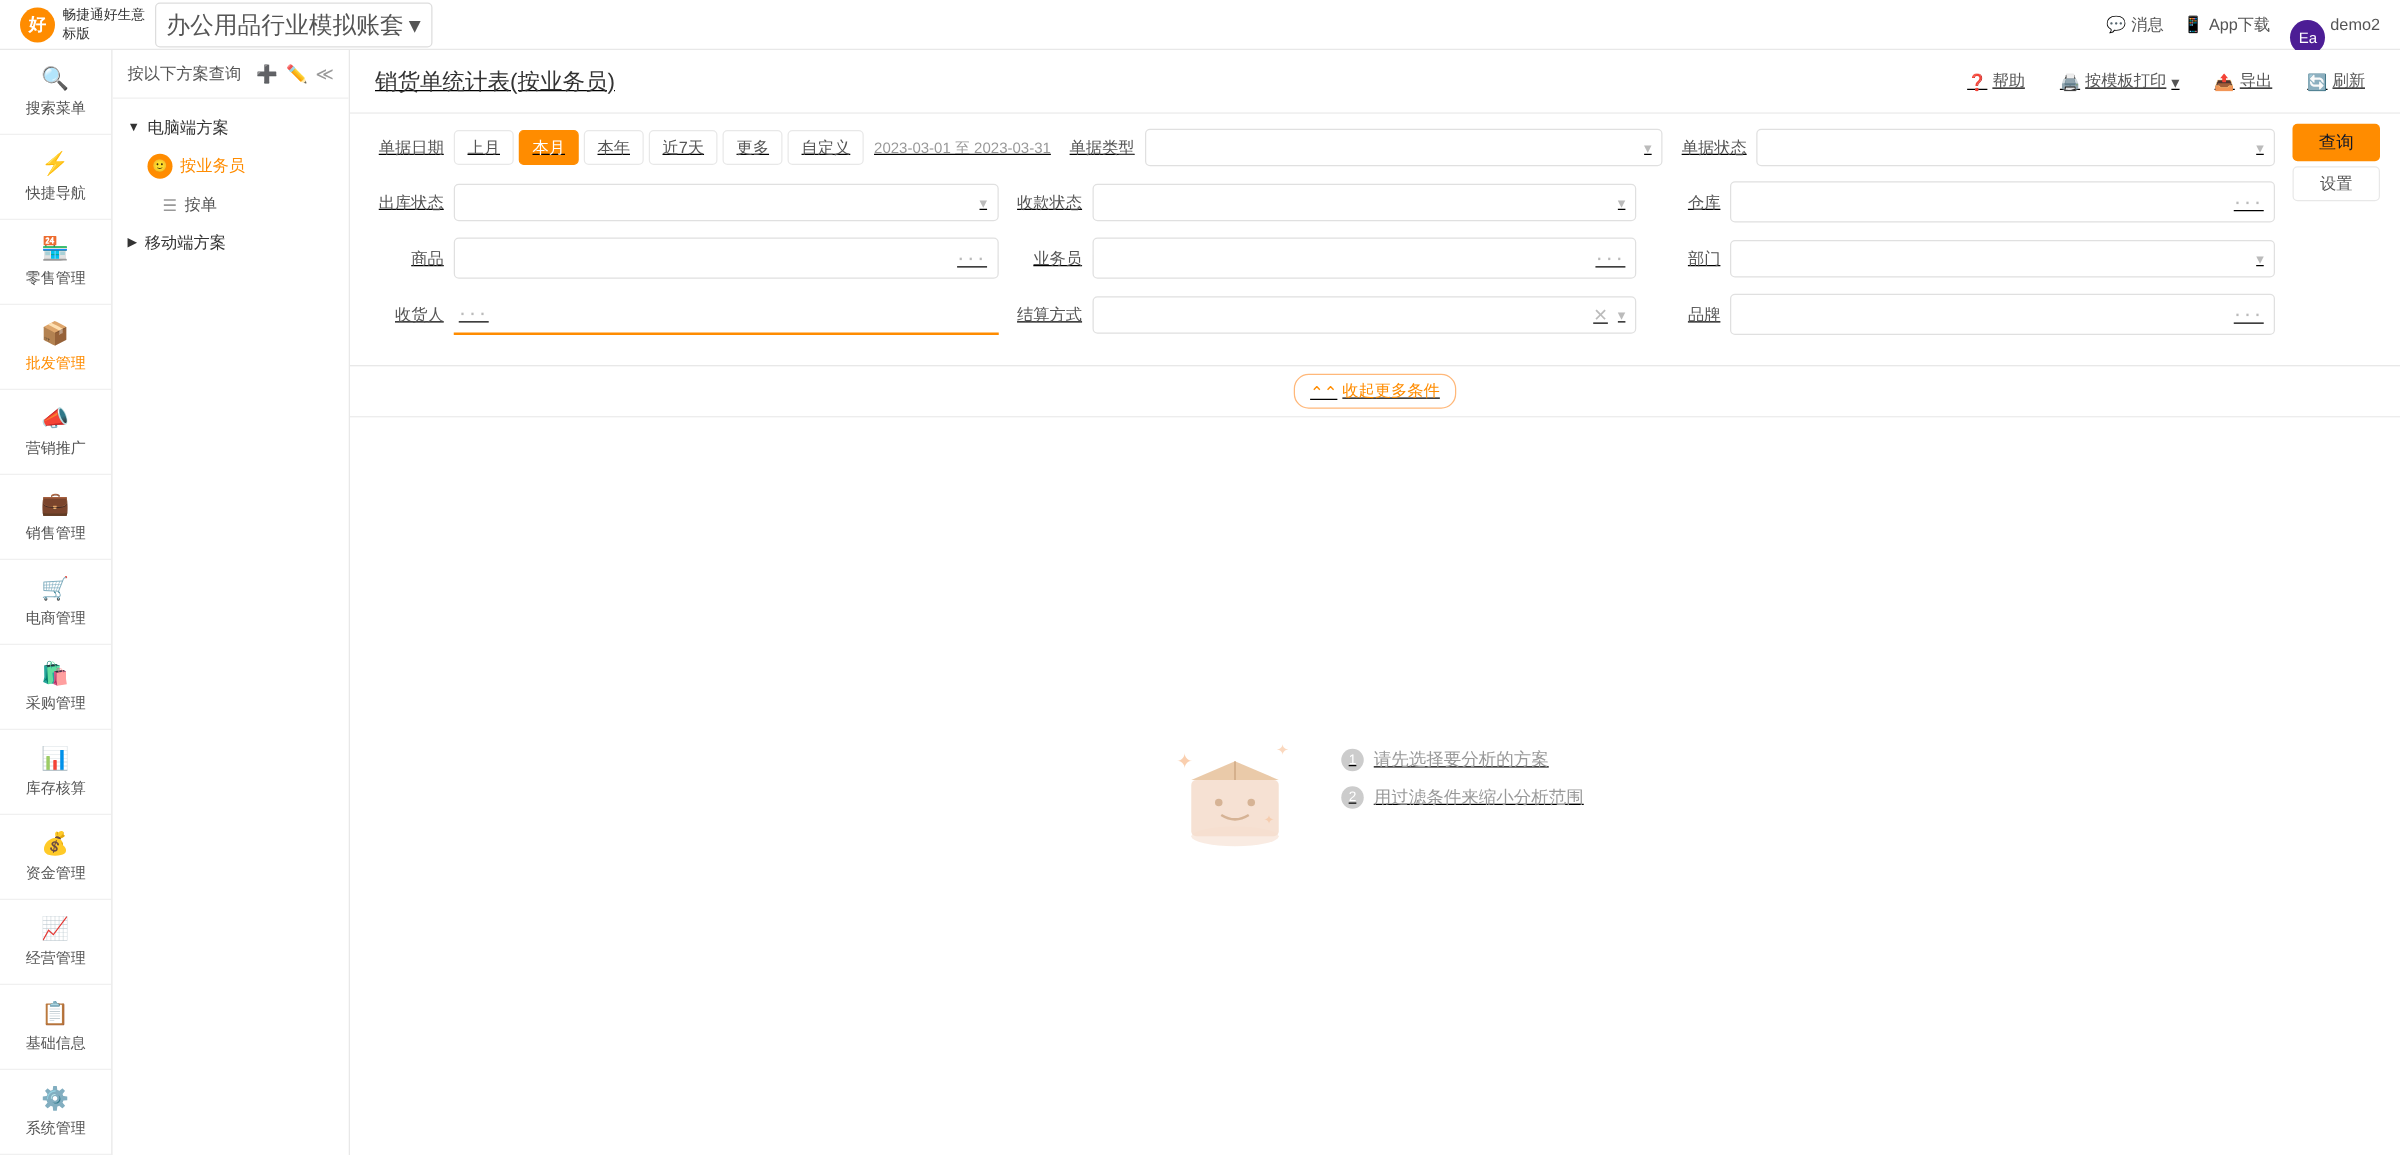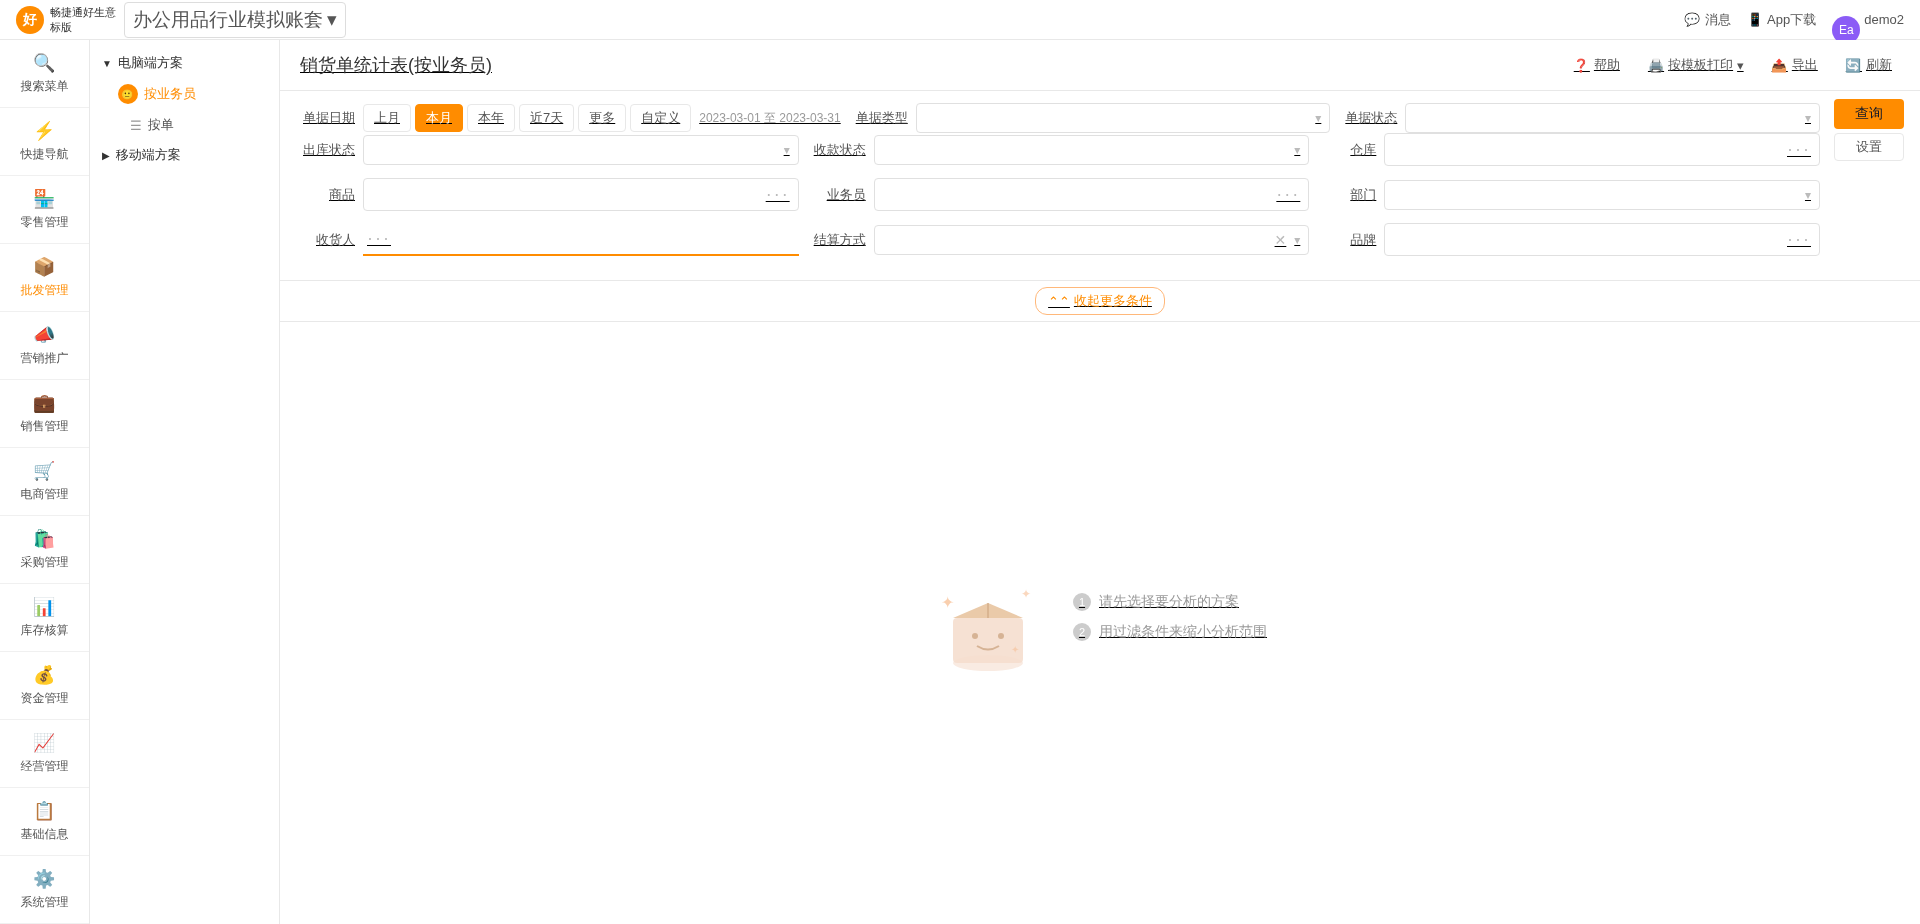--- a/index.html
+++ b/index.html
@@ -15,21 +15,21 @@
       border-bottom: 1px solid #e8e8e8;
       justify-content: space-between;
       flex-shrink: 0;
     }
     .top-header-left { display: flex; align-items: center; gap: 8px; }
     .logo-area { display: flex; align-items: center; gap: 6px; }
     .logo-icon { width: 28px; height: 28px; background: #ff8c00; border-radius: 50%; display: flex; align-items: center; justify-content: center; color: white; font-size: 14px; font-weight: bold; }
     .logo-text { font-size: 11px; color: #333; line-height: 1.3; }
     .top-header-right { display: flex; align-items: center; gap: 16px; }
     .header-action { display: flex; align-items: center; gap: 4px; color: #555; font-size: 13px; cursor: pointer; }
-    .user-avatar { width: 28px; height: 28px; background: #8b5cf6; border-radius: 50%; display: flex; align-items: center; justify-content: center; color: white; font-size: 12px; margin-top: 21px; }
+    .user-avatar { width: 28px; height: 28px; background: #4c1d95; border-radius: 50%; display: flex; align-items: center; justify-content: center; color: white; font-size: 12px; margin-top: 21px; }
     .app-selector { display: flex; align-items: center; gap: 4px; color: #555; font-size: 19px; cursor: pointer; padding: 4px 8px; border: 1px solid #ddd; border-radius: 4px; }
 
     
     .main-layout { display: flex; flex: 1; overflow: hidden; }
 
     
     .sidebar {
       width: 90px;
       background: #fff;
       border-right: 1px solid #e8e8e8;
@@ -409,20 +409,28 @@
     </div>
 
   </div>
 
   <div class="content-area">
 
 
     <div class="page-content">
 
       <div class="scheme-panel">
+        <div class="scheme-panel-header">
+          <span class="scheme-panel-title">按以下方案查询</span>
+          <div class="scheme-panel-actions">
+            <span class="scheme-icon-btn">➕</span>
+            <span class="scheme-icon-btn">✏️</span>
+            <span class="scheme-icon-btn">≪</span>
+          </div>
+        </div>
         <div class="scheme-tree">
           <div class="tree-group">
             <div class="tree-group-header">
               <span class="arrow">▼</span>
               <span>电脑端方案</span>
             </div>
             <div class="tree-item active">
               <div class="tree-item-icon">🙂</div>
               <span>按业务员</span>
             </div>
@@ -462,21 +470,21 @@
               <span>🔄</span>
               <span>刷新</span>
             </div>
           </div>
         </div>
 
         <div class="filter-wrapper">
 
           <div class="filter-area" style="padding-right: 100px;">
 
-            <div style="display:grid; grid-template-columns: auto 1fr 1fr; gap:12px; align-items:center;">
+            <div style="display:grid; grid-template-columns: auto 1fr 1fr; gap:12px; margin-bottom:12px; align-items:center;">
 
               <div class="fi">
                 <span class="fi-label">单据日期</span>
                 <div style="display:flex; align-items:center; gap:4px;">
                   <button class="date-btn">上月</button>
                   <button class="date-btn active">本月</button>
                   <button class="date-btn">本年</button>
                   <button class="date-btn">近7天</button>
                   <button class="date-btn">更多</button>
                   <button class="date-btn">自定义</button>

